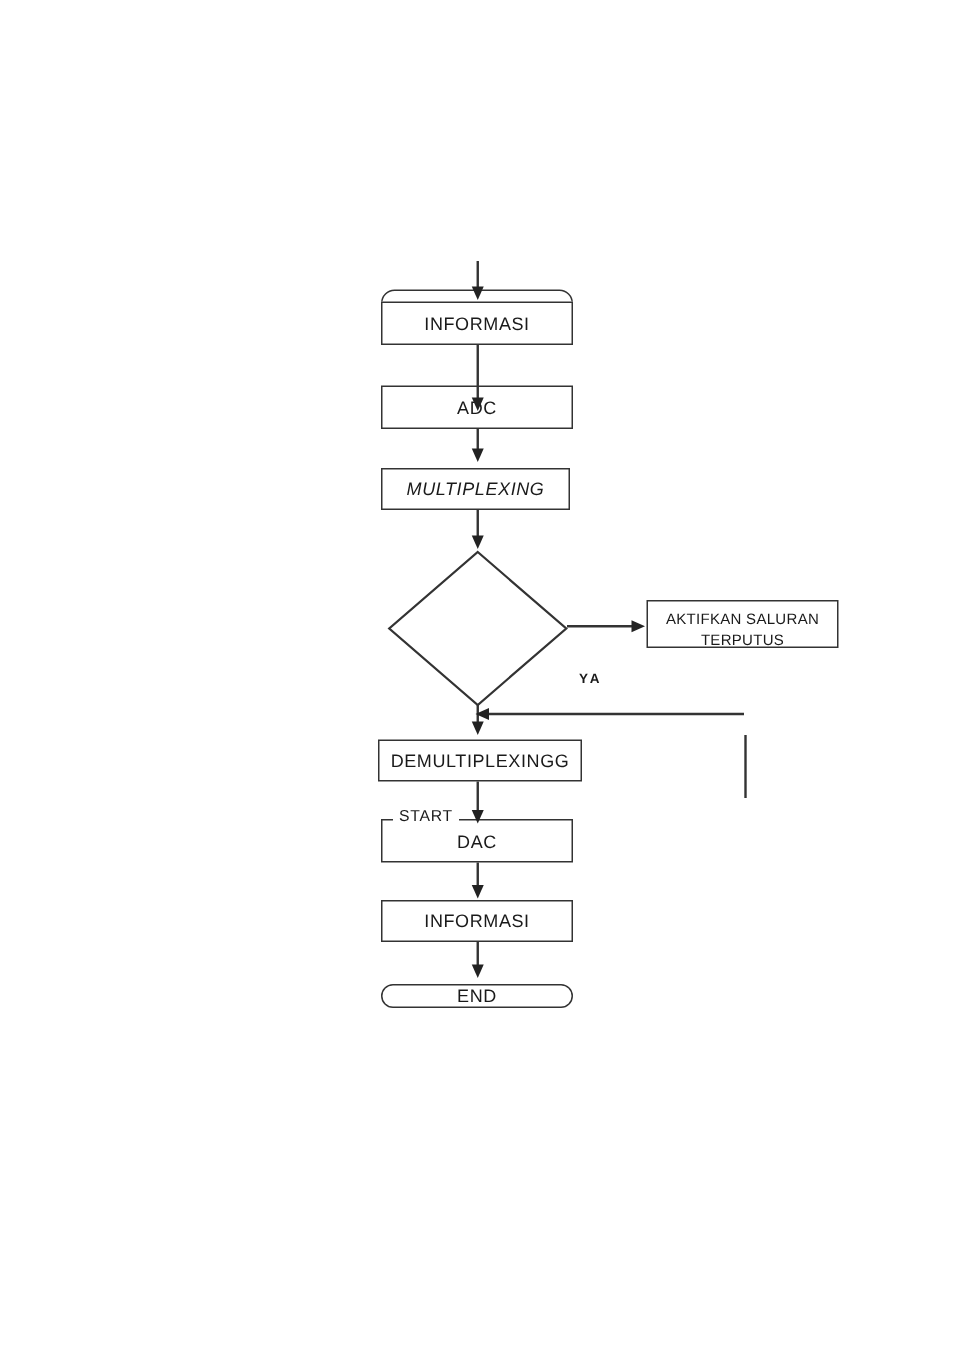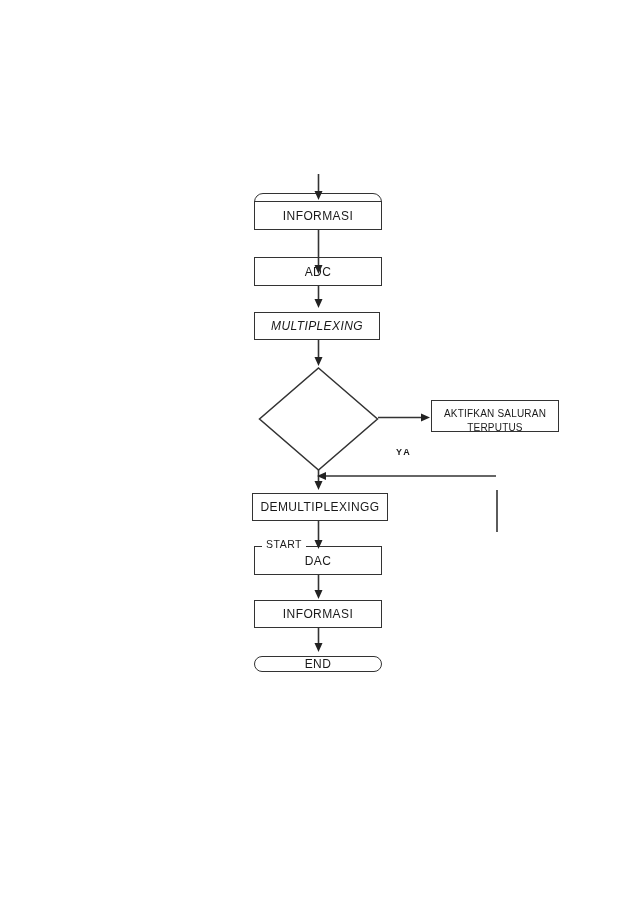--- a/index.html
+++ b/index.html
@@ -56,21 +56,21 @@
     color: #1a1a1a;
     z-index: 3;
   }
   .edge-label {
     position: absolute;
     background: #ffffff;
     color: #1a1a1a;
     z-index: 3;
   }
   .label-ya {
-    left: 396px; top: 447px;
+    left: 386px; top: 447px;
     font-size: 9px;
     font-weight: bold;
     letter-spacing: 2px;
     line-height: 11px;
   }
   .label-tidak {
     left: 262px; top: 536px;
     font-size: 10.5px;
     letter-spacing: 0.5px;
     line-height: 13px;

